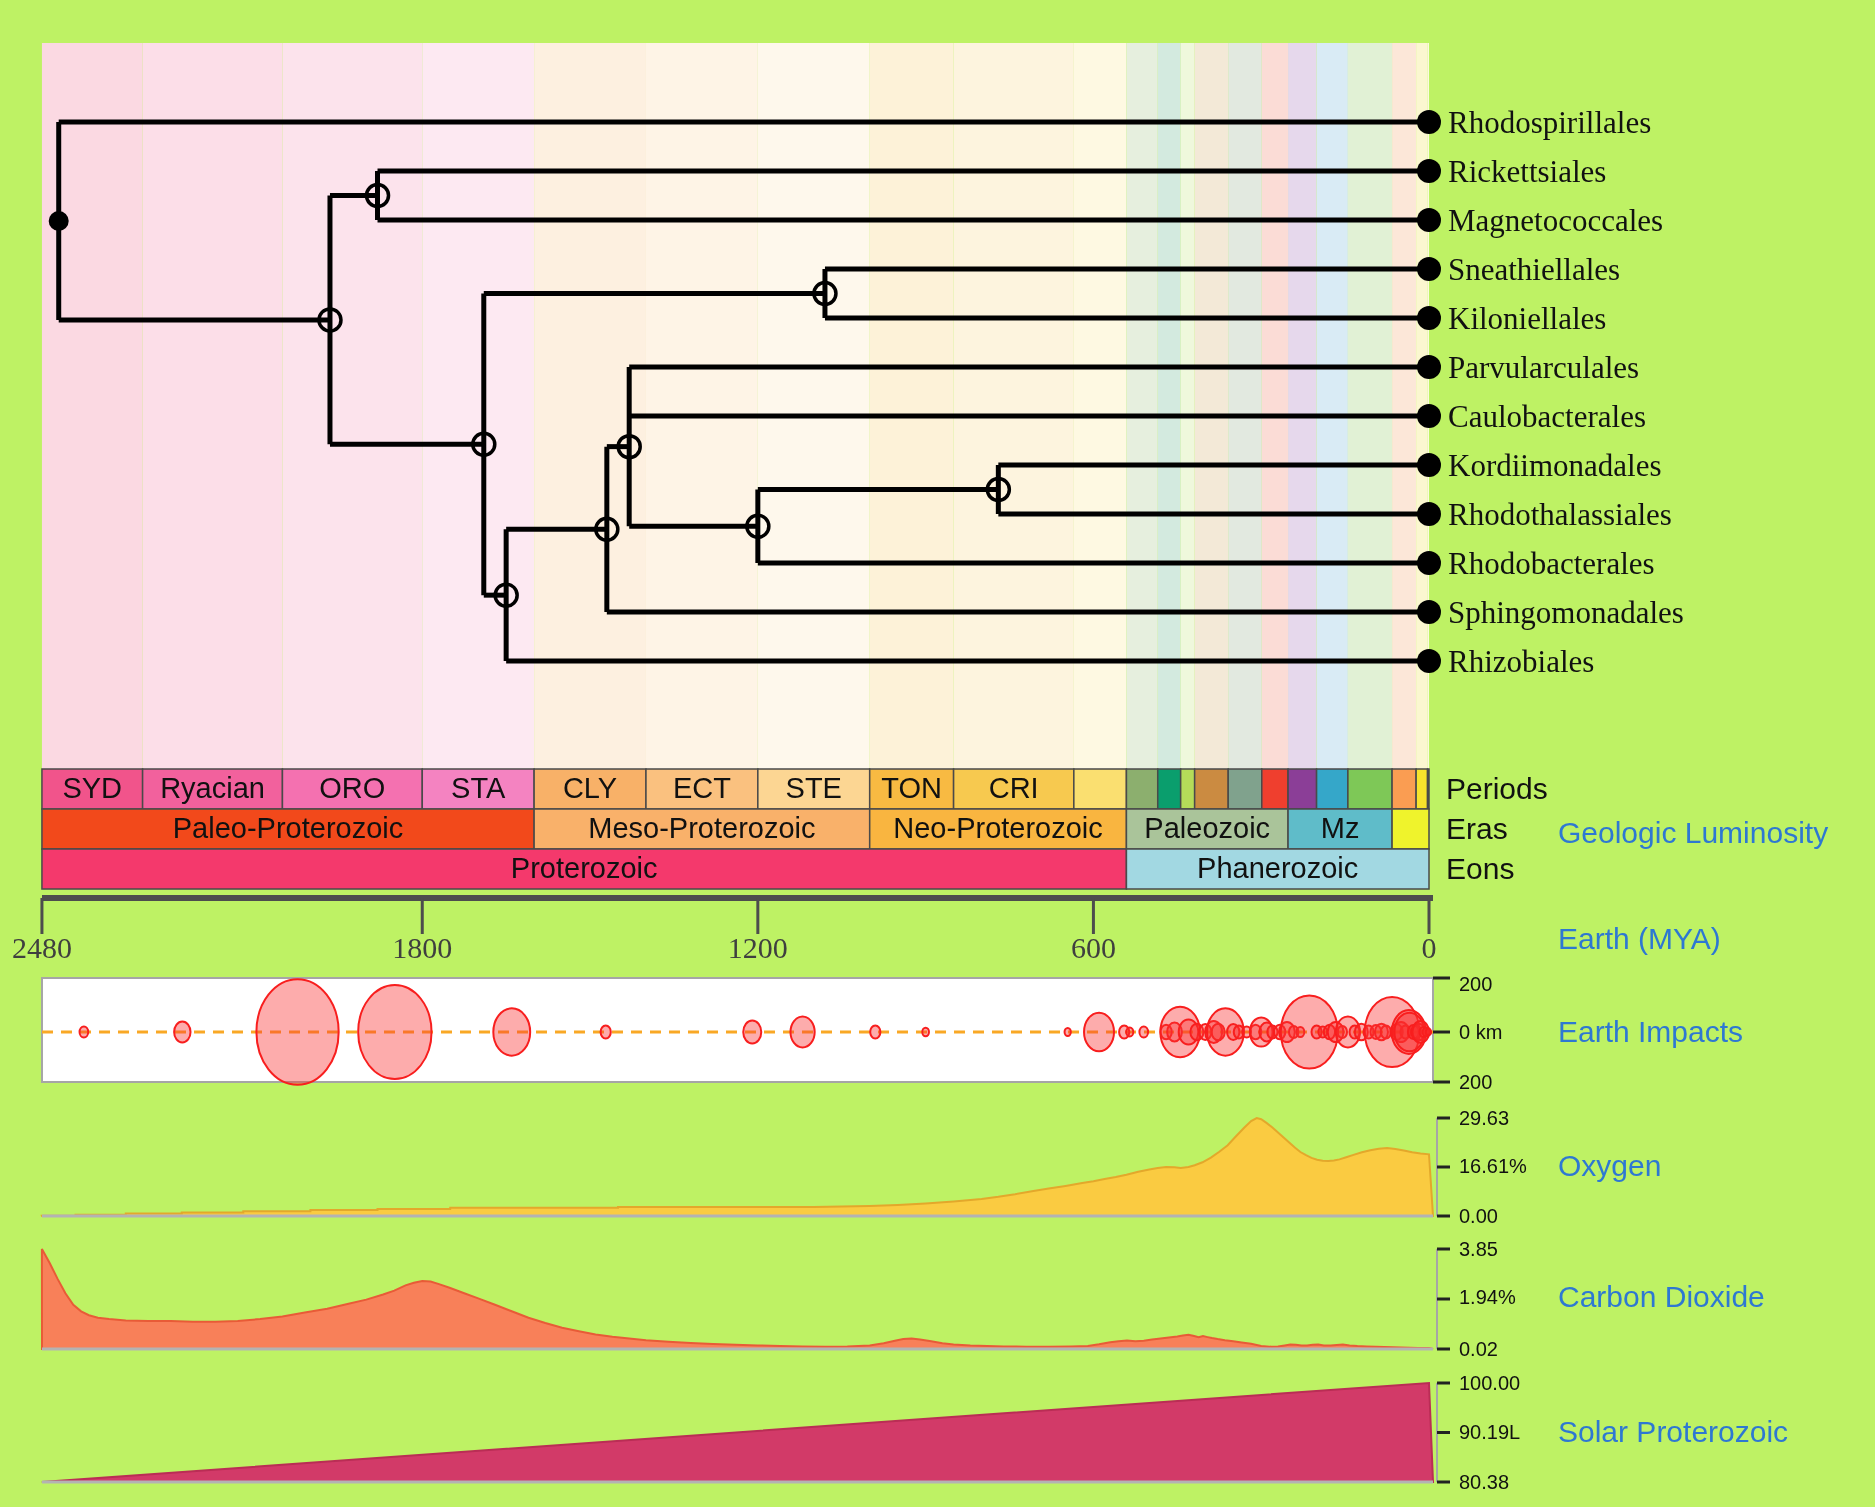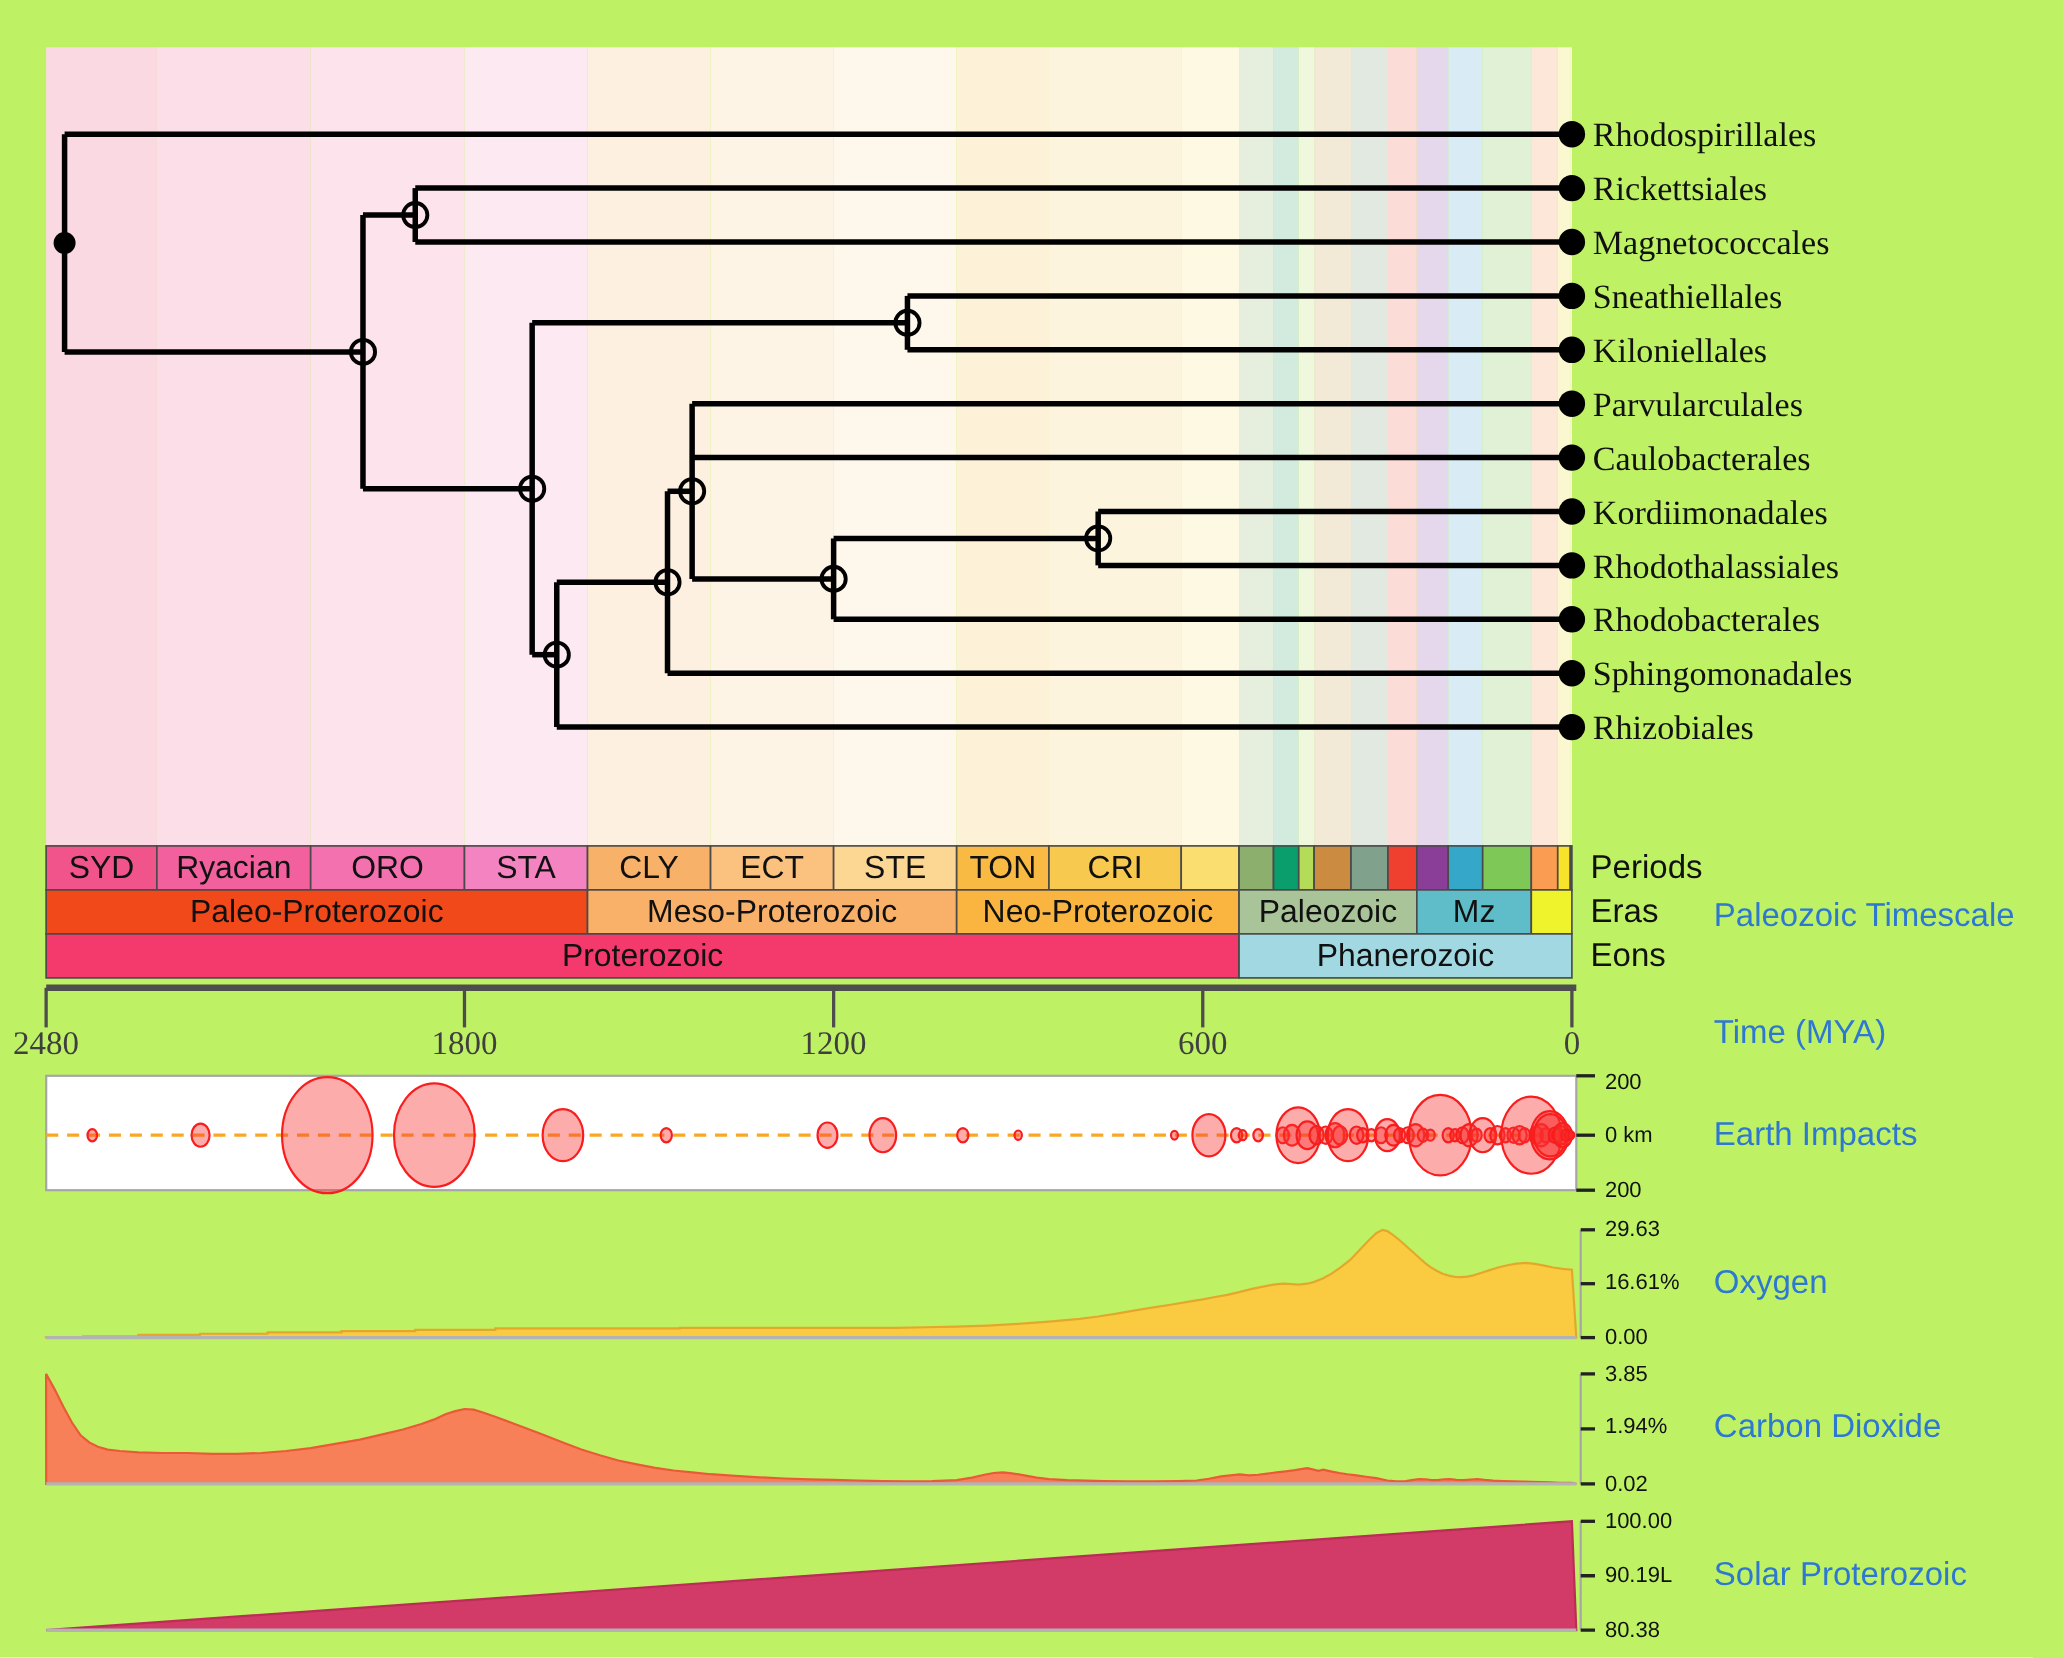--- a/index.html
+++ b/index.html
@@ -259,22 +259,22 @@
         <line x1="1437" y1="1383" x2="1450" y2="1383" stroke="#222222" stroke-width="3"></line>
         <line x1="1437" y1="1432.5" x2="1450" y2="1432.5" stroke="#222222" stroke-width="3"></line>
         <line x1="1437" y1="1482" x2="1450" y2="1482" stroke="#222222" stroke-width="3"></line>
       </g>
     </svg>
 
   <div class="row-label" style="left:1446px;top:771px">Periods</div>
   <div class="row-label" style="left:1446px;top:811px">Eras</div>
   <div class="row-label" style="left:1446px;top:851px">Eons</div>
 
-  <div class="side-label" style="left:1558px;top:815px">Paleozoic Timescale</div>
-  <div class="side-label" style="left:1558px;top:921px">Time (MYA)</div>
+  <div class="side-label" style="left:1558px;top:815px">Geologic Luminosity</div>
+  <div class="side-label" style="left:1558px;top:921px">Earth (MYA)</div>
   <div class="side-label" style="left:1558px;top:1014px">Earth Impacts</div>
   <div class="side-label" style="left:1558px;top:1148px">Oxygen</div>
   <div class="side-label" style="left:1558px;top:1279px">Carbon Dioxide</div>
   <div class="side-label" style="left:1558px;top:1414px">Solar Proterozoic</div>
 
   <div class="axis-num" style="left:1459px;top:966px">200</div>
   <div class="axis-num" style="left:1459px;top:1014px">0 km</div>
   <div class="axis-num" style="left:1459px;top:1064px">200</div>
 
   <div class="axis-num" style="left:1459px;top:1100px">29.63</div>

